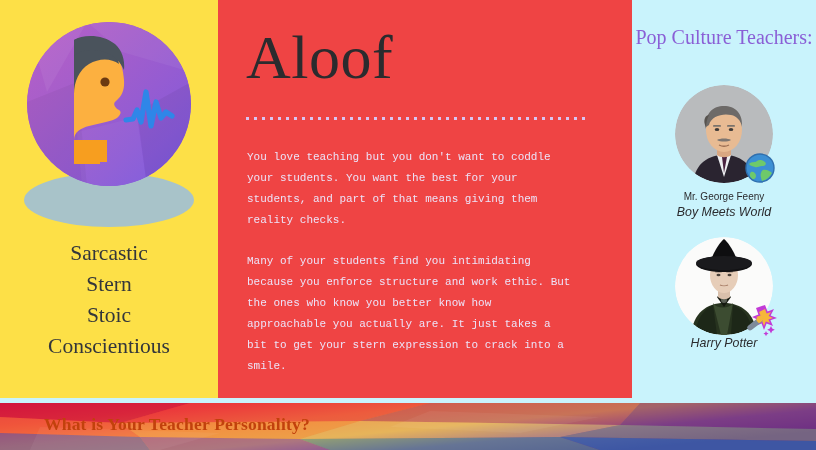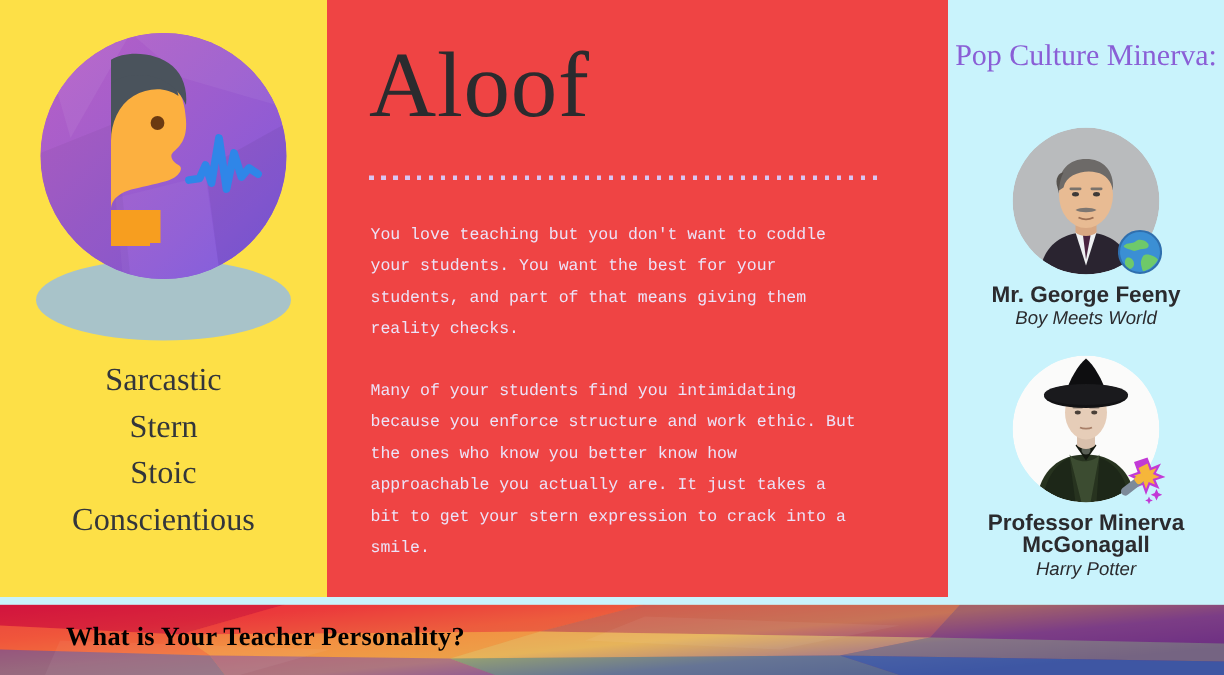--- a/index.html
+++ b/index.html
@@ -159,22 +159,22 @@
     right: -4px;
     bottom: -2px;
     width: 34px;
     height: 34px;
   }
   .badge svg { display: block; width: 34px; height: 34px; }
 
   .teacher-name {
     margin-top: 6px;
     font-family: "Liberation Sans", sans-serif;
-    font-size: 15px;
-    font-weight: bold;
+    font-size: 10px;
+    font-weight: normal;
     line-height: 15px;
     color: #2b2b2e;
   }
   .teacher-source {
     font-family: "Liberation Sans", sans-serif;
     font-size: 12.4px;
     font-style: italic;
     line-height: 16px;
     color: #2b2b2e;
     text-align: center;
@@ -190,21 +190,21 @@
     overflow: hidden;
   }
   #bottom-banner svg { display: block; width: 816px; height: 47px; }
   #banner-text {
     position: absolute;
     left: 44px;
     top: 11px;
     font-family: "Liberation Serif", serif;
     font-weight: bold;
     font-size: 17.5px;
-    color: #000000;
+    color: #c2410c;
     letter-spacing: 0.2px;
     white-space: nowrap;
   }
 </style>
 </head>
 <body>
 
 <div id="infographic">
 
   <div id="left-panel">
@@ -265,21 +265,21 @@
   </div>
 
   <div id="center-panel">
     <div id="aloof-title">Aloof</div>
     <div id="title-divider"></div>
     <p class="body-copy" id="para-1">You love teaching but you don't want to coddle your students. You want the best for your students, and part of that means giving them reality checks.</p>
     <p class="body-copy" id="para-2">Many of your students find you intimidating because you enforce structure and work ethic. But the ones who know you better know how approachable you actually are. It just takes a bit to get your stern expression to crack into a smile.</p>
   </div>
 
   <div id="right-panel">
-    <div id="pop-culture-heading">Pop Culture Minerva:</div>
+    <div id="pop-culture-heading">Pop Culture Teachers:</div>
 
     <div class="teacher-card" id="teacher-card-0">
       <div class="avatar">
         <div class="avatar-clip">
           <svg viewBox="0 0 98 98" xmlns="http://www.w3.org/2000/svg">
             <defs>
                 <clipPath id="av0">
                   <circle cx="49" cy="49" r="49"></circle>
                 </clipPath>
               </defs>
@@ -371,21 +371,20 @@
           <svg viewBox="0 0 34 34" xmlns="http://www.w3.org/2000/svg">
             <polygon points="22,2 24.6,8.6 31,6 27.6,12.4 34,15 27.4,17.2 30,23 23.6,20.4 21,27 18.6,20.4 12,23 14.8,16.8 9,14 15.4,11.6 13,5" fill="#c23ad6"></polygon>
             <polygon points="22,6 23.6,10.6 28,9 25.6,13 30,15 25.4,16.4 27,20 22.8,18.4 21,23 19.4,18.4 15,20 17,16.2 13,14 17.6,12.6 16,9" fill="#f6b63a"></polygon>
             <rect x="3" y="18" width="18" height="5.6" rx="2.8" transform="rotate(-38 12 20.8)" fill="#7d8a99"></rect>
             <rect x="13.5" y="13.6" width="6.4" height="5.6" rx="2" transform="rotate(-38 16.7 16.4)" fill="#f6b63a"></rect>
             <polygon points="28,23 29.2,25.6 31.8,26.8 29.2,28 28,30.6 26.8,28 24.2,26.8 26.8,25.6" fill="#c23ad6"></polygon>
             <polygon points="23,28 23.8,29.8 25.6,30.6 23.8,31.4 23,33.2 22.2,31.4 20.4,30.6 22.2,29.8" fill="#c23ad6"></polygon>
           </svg>
         </div>
       </div>
-      <div class="teacher-name">Professor Minerva McGonagall</div>
       <div class="teacher-source">Harry Potter</div>
     </div>
   </div>
 
   <div id="bottom-banner">
     <svg viewBox="0 0 816 47" preserveAspectRatio="none" xmlns="http://www.w3.org/2000/svg">
       <defs>
         <linearGradient id="bg1" x1="0" y1="0" x2="1" y2="0.6">
           <stop offset="0" stop-color="#e0163f"></stop>
           <stop offset="0.22" stop-color="#ef3d3b"></stop>

